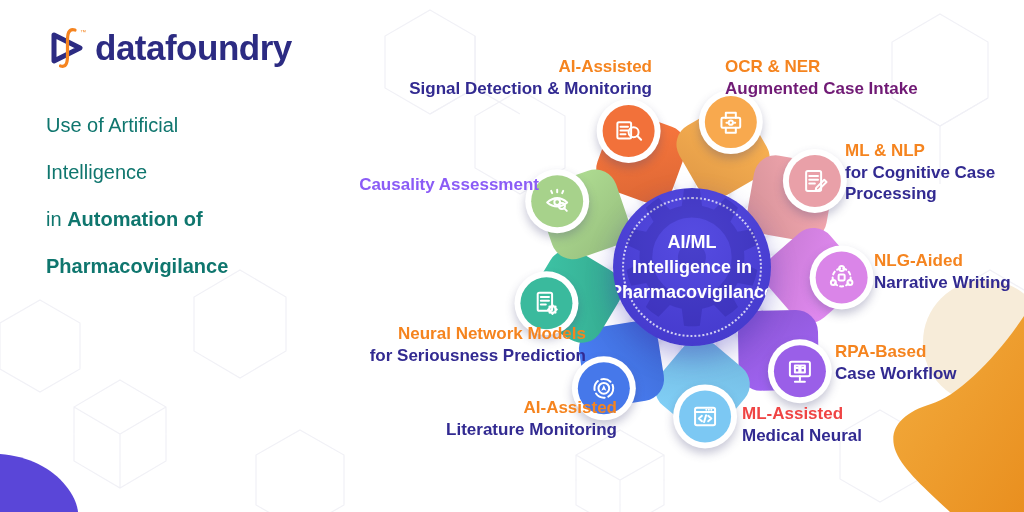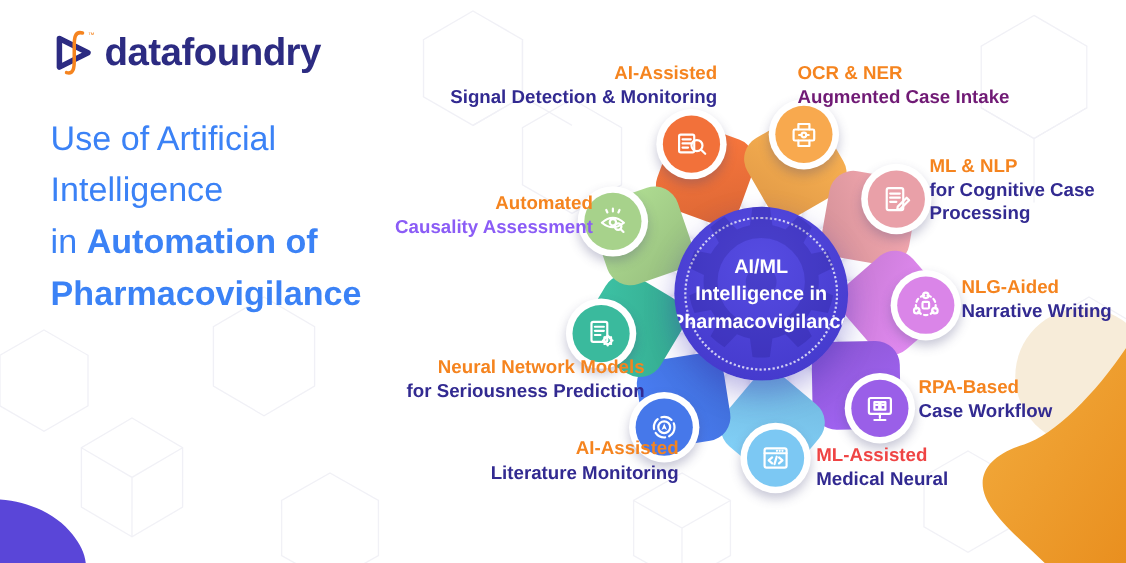--- a/index.html
+++ b/index.html
@@ -8,21 +8,21 @@
     background:#ffffff;
     font-family:"Liberation Sans", sans-serif;
   }
   
   .bg-svg{position:absolute;inset:0;z-index:0;}
   
   .logo{position:absolute;left:44px;top:26px;display:flex;align-items:center;gap:7px;z-index:6;}
   .logo-word{font-size:35px;font-weight:700;color:#2c2b82;letter-spacing:-0.5px;}
   
   .headline{position:absolute;left:46px;top:102px;z-index:6;
-    font-size:31px;line-height:47px;color:#3b82f6;font-weight:400;}
+    font-size:20px;line-height:47px;color:#0f766e;font-weight:400;}
   .headline b{font-weight:700;}
   
   .wheel{position:absolute;left:0;top:0;width:1024px;height:512px;z-index:2;}
   .spoke-el{position:absolute;left:692px;top:267px;}
   .stem{width:34px;height:78px;border-radius:17px;background:#ffffff;
     box-shadow:0 0 7px rgba(90,90,140,.28);z-index:2;}
   .petal{width:80px;height:80px;border-radius:22px;z-index:3;}
   .icon-badge{width:64px;height:64px;border-radius:50%;background:#ffffff;
     box-shadow:0 5px 10px rgba(70,70,120,.30);display:flex;align-items:center;justify-content:center;z-index:4;}
   .icon-inner{width:52px;height:52px;border-radius:50%;display:flex;align-items:center;justify-content:center;}
@@ -261,15 +261,14 @@
 </div>
 <div class="lbl lbl-right lbl-literature">
   <span class="t" style="color: rgb(245, 132, 31);">AI-Assisted</span>
   <span class="s" style="color: rgb(50, 42, 145);">Literature Monitoring</span>
 </div>
 <div class="lbl lbl-right lbl-neural">
   <span class="t" style="color: rgb(245, 132, 31);">Neural Network Models</span>
   <span class="s" style="color: rgb(50, 42, 145);">for Seriousness Prediction</span>
 </div>
 <div class="lbl lbl-right lbl-causality">
-  <span class="t" style="color: rgb(245, 132, 31);">Automated</span>
   <span class="s" style="color: #8b5cf6;">Causality Assessment</span>
 </div>
 
 </body></html>

